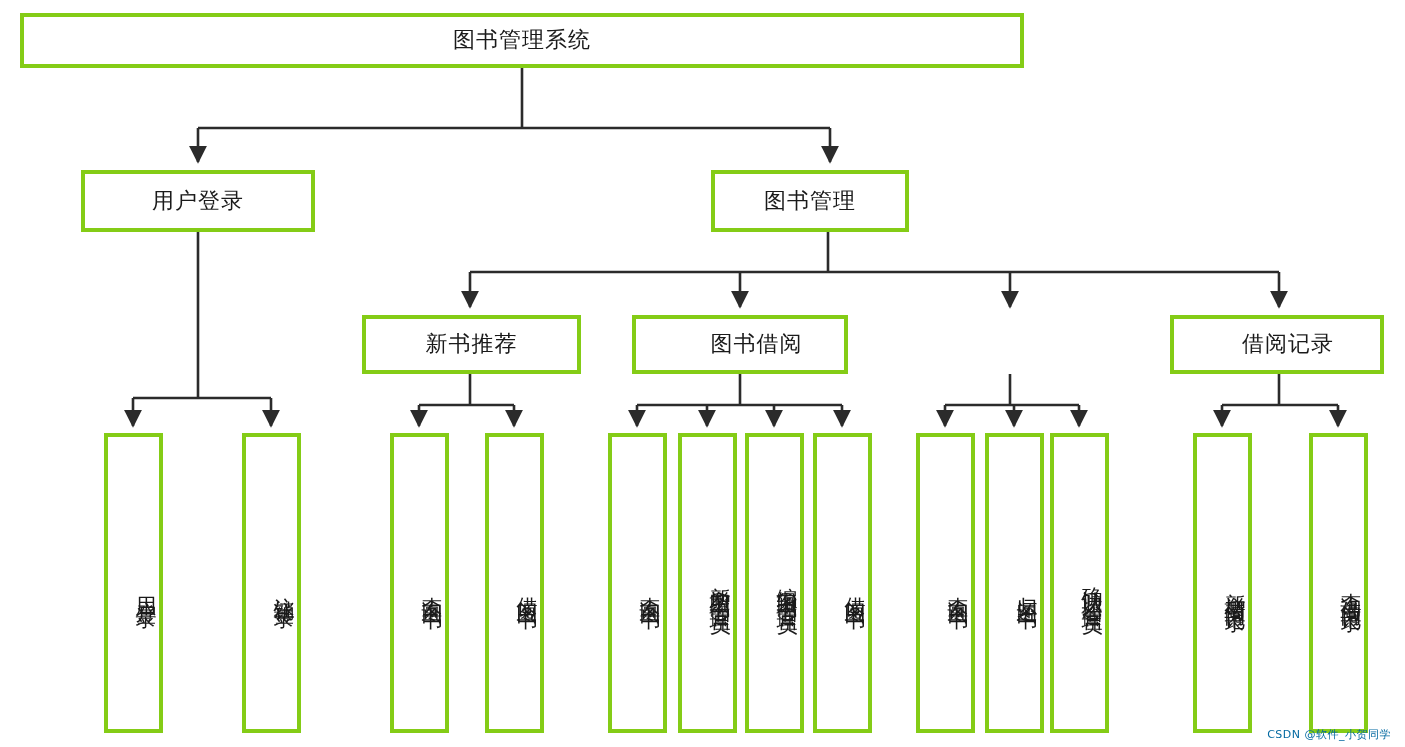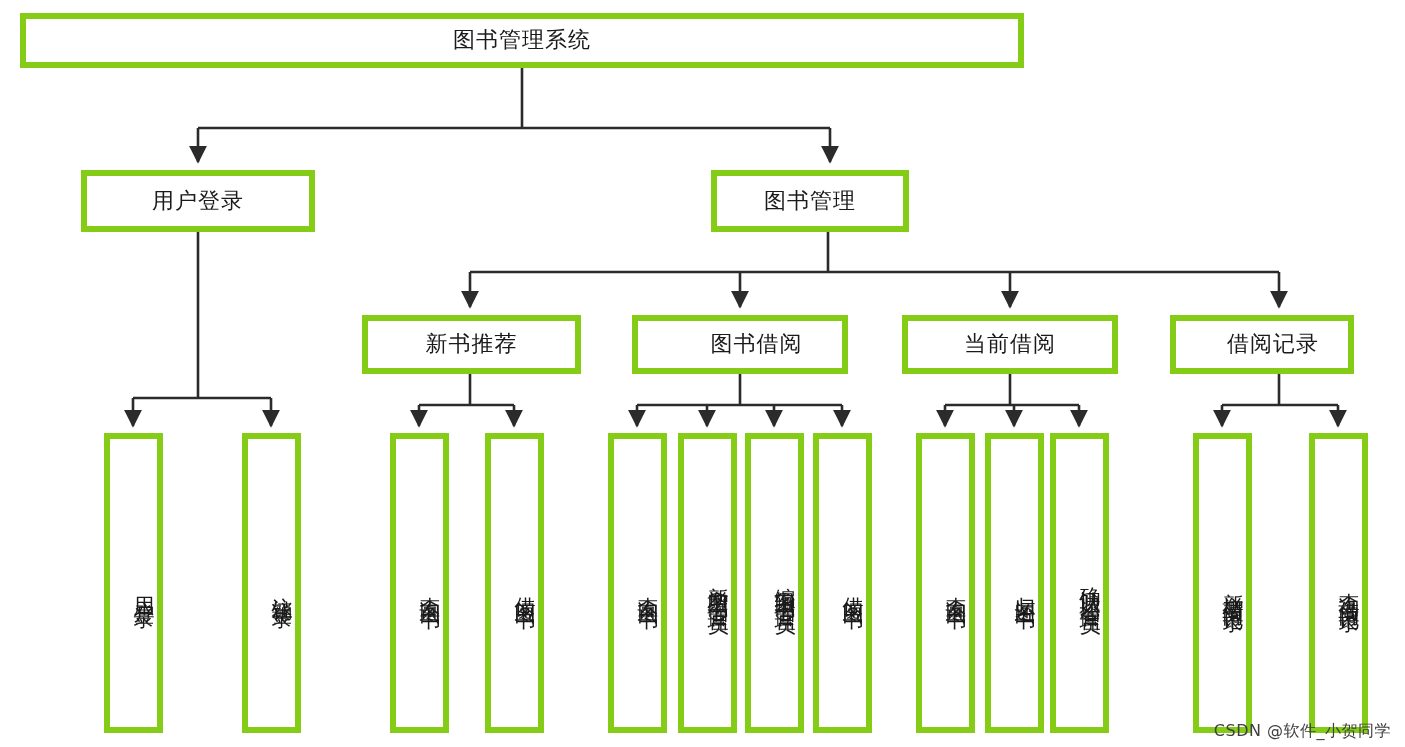--- a/index.html
+++ b/index.html
@@ -23,21 +23,21 @@
     left: 0;
     top: 0;
     width: 1405px;
     height: 747px;
     pointer-events: none;
   }
   .node {
     position: absolute;
     box-sizing: border-box;
     background: #ffffff;
-    border: 6px solid #84cc16;
+    border: 4px solid #84cc16;
     display: flex;
     align-items: center;
     justify-content: center;
     color: #1a1a1a;
     z-index: 2;
   }
   .node.horiz {
     font-size: 22px;
     letter-spacing: 1px;
     line-height: 1.2;
@@ -55,22 +55,22 @@
   .node.vert .vlabel {
     writing-mode: vertical-rl;
     text-orientation: upright;
     display: block;
     white-space: nowrap;
   }
   #watermark {
     position: absolute;
     right: 14px;
     bottom: 5px;
-    font-size: 16px;
-    color: #404040;
+    font-size: 11px;
+    color: #0369a1;
     letter-spacing: 0.5px;
     z-index: 5;
     white-space: nowrap;
   }
 </style>
 </head>
 <body>
 
 <div id="canvas">
 
@@ -137,25 +137,22 @@
   </div>
 
   <div class="node horiz" style="left:362px; top:315px; width:219px; height:59px;">
     <span>新书推荐</span>
   </div>
 
   <div class="node horiz" style="left:632px; top:315px; width:216px; height:59px;padding-left:33px;">
     <span>图书借阅</span>
   </div>
 
-  <div class="node horiz" style="left:902px; top:315px; width:216px; height:59px;">
-    <span>当前借阅</span>
-  </div>
-
-  <div class="node horiz" style="left:1170px; top:315px; width:184px; height:59px;padding-left:22px;">
+
+  <div class="node horiz" style="left:1170px; top:315px; width:214px; height:59px;padding-left:22px;">
     <span>借阅记录</span>
   </div>
 
   <div class="node vert" style="left:104px; top:433px; width:59px; height:300px;">
     <span class="vlabel">用户登录</span>
   </div>
 
   <div class="node vert" style="left:242px; top:433px; width:59px; height:300px;">
     <span class="vlabel">注销登录</span>
   </div>

